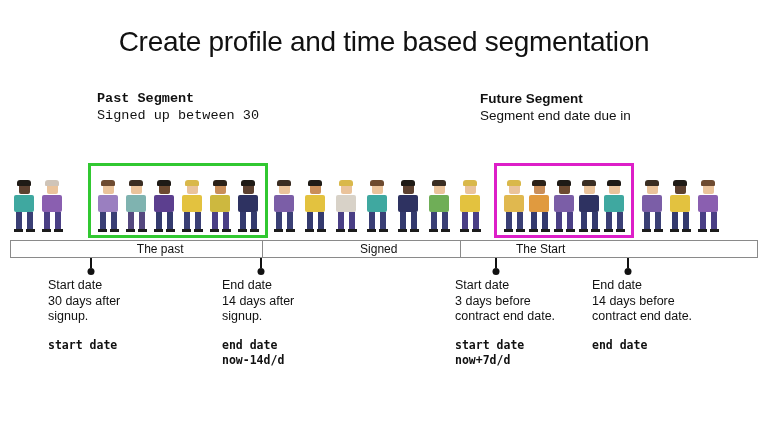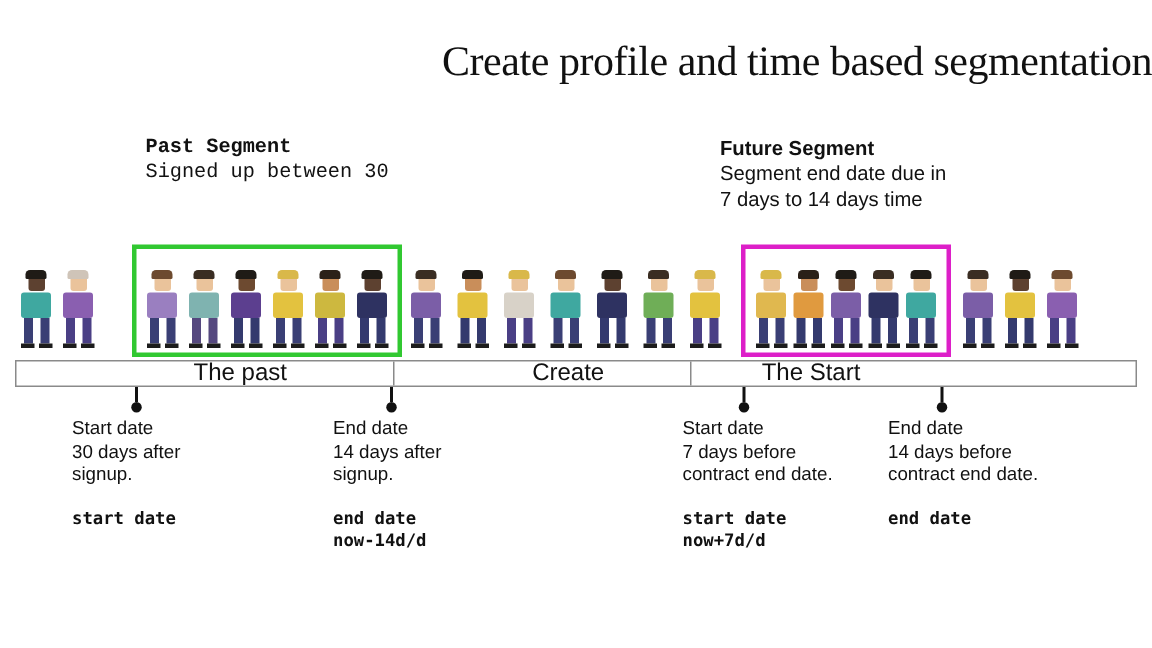--- a/index.html
+++ b/index.html
@@ -1,22 +1,22 @@
 <!DOCTYPE html>
 <html><head>
 <meta charset="utf-8">
 <style>
   html,body{margin:0;padding:0;background:#fff;}
   .stage{
     position:relative;width:768px;height:432px;background:#ffffff;overflow:hidden;
     font-family:"Liberation Sans", sans-serif;color:#111;
   }
   .page-title{
-    position:absolute;top:26px;left:0;width:100%;text-align:right;
-    font-size:28px;font-weight:400;letter-spacing:-0.3px;margin:0;font-family:Liberation Serif, serif;
+    position:absolute;top:26px;left:0;width:100%;text-align:center;
+    font-size:28px;font-weight:400;letter-spacing:-0.3px;margin:0;
   }
   .seg-label{position:absolute;top:90px;font-size:13.5px;line-height:17px;}
   .seg-label.past{left:97px;font-family:Liberation Mono, monospace;}
   .seg-label.future{left:480px;}
   .seg-heading{font-weight:bold;}
   
   .people-row{position:absolute;top:158px;left:0;right:0;height:80px;}
   .pgroup{position:absolute;bottom:6px;display:flex;align-items:flex-end;gap:4px;}
   .pgroup.boxed{bottom:0;border:3px solid #000;padding:14px 5px 3px;}
   .pgroup.spread{gap:7px;}
@@ -24,21 +24,21 @@
   .person{width:24px;display:flex;flex-direction:column;align-items:center;}
   .person .hair{position:relative;z-index:2;width:14px;height:6px;border-radius:3px 3px 1px 1px;margin-bottom:-3px;}
   .person .head{width:11px;height:11px;border-radius:2px;}
   .person .torso{width:20px;height:17px;border-radius:2px;margin-top:1px;}
   .person .legs{display:flex;gap:5px;}
   .person .legs i{display:block;width:6px;height:17px;}
   .person .feet{display:flex;gap:3px;}
   .person .feet i{display:block;width:9px;height:3px;background:#1c1c1c;}
   
   .timeline{position:absolute;top:240px;left:10px;right:10px;height:16px;border:1px solid #8a8a8a;background:#fff;}
-  .tl-label{position:absolute;top:50%;transform:translate(-50%,-50%);font-size:16px;white-space:nowrap;}
+  .tl-label{position:absolute;top:50%;transform:translate(-50%,-50%);font-size:12px;white-space:nowrap;}
   .tl-div{position:absolute;top:0;bottom:0;width:1px;background:#8a8a8a;}
   
   .connector{position:absolute;top:258px;width:2px;height:10px;background:#111;}
   .connector::after{content:'';position:absolute;left:50%;transform:translateX(-50%);bottom:-7px;width:7px;height:7px;border-radius:50%;background:#111;}
   
   .ann{position:absolute;top:278px;width:135px;font-size:12.5px;line-height:15.5px;}
   .ann-code{margin-top:13px;font-family:"DejaVu Sans Mono", monospace;font-weight:bold;font-size:11.5px;line-height:15px;}
 </style>
 </head>
 <body>
@@ -48,21 +48,20 @@
   <h1 class="page-title">Create profile and time based segmentation</h1>
 
   <div class="seg-label past">
     <div class="seg-heading">Past Segment</div>
     <div>Signed up between 30</div>
   </div>
 
   <div class="seg-label future">
     <div class="seg-heading">Future Segment</div>
     <div>Segment end date due in</div>
-    <div>7 days to 14 days time</div>
   </div>
 
   <div class="people-row">
     <div class="pgroup" style="left:12px">
         <div class="person">
           <div class="hair" style="background:#1f1b16"></div>
           <div class="head" style="background:#5d4130"></div>
           <div class="torso" style="background:#3fa8a0"></div>
           <div class="legs">
             <i style="background:#3a3f75"></i>
@@ -367,21 +366,21 @@
             <i></i>
           </div>
         </div>
       </div>
   </div>
 
   <div class="timeline">
     <span class="tl-div" style="left:33.6%"></span>
     <span class="tl-div" style="left:60.2%"></span>
     <span class="tl-label" style="left:20%">The past</span>
-    <span class="tl-label" style="left:49.3%">Create</span>
+    <span class="tl-label" style="left:49.3%">Signed</span>
     <span class="tl-label" style="left:71%">The Start</span>
   </div>
 
   <div class="connector" style="left:90px"></div>
   <div class="connector" style="left:260px"></div>
   <div class="connector" style="left:495px"></div>
   <div class="connector" style="left:627px"></div>
 
   <div class="ann" style="left:48px">
     <div class="ann-desc">
@@ -402,21 +401,21 @@
     </div>
     <div class="ann-code">
       <div>end date</div>
       <div>now-14d/d</div>
     </div>
   </div>
 
   <div class="ann" style="left:455px">
     <div class="ann-desc">
       <div>Start date</div>
-      <div>7 days before</div>
+      <div>3 days before</div>
       <div>contract end date.</div>
     </div>
     <div class="ann-code">
       <div>start date</div>
       <div>now+7d/d</div>
     </div>
   </div>
 
   <div class="ann" style="left:592px">
     <div class="ann-desc">

